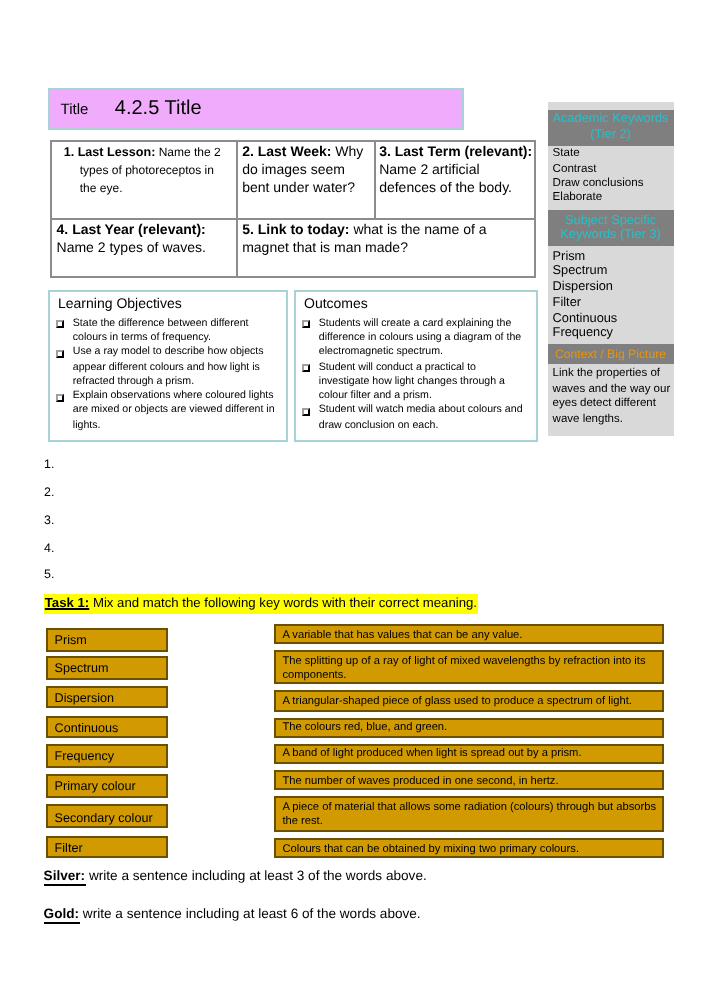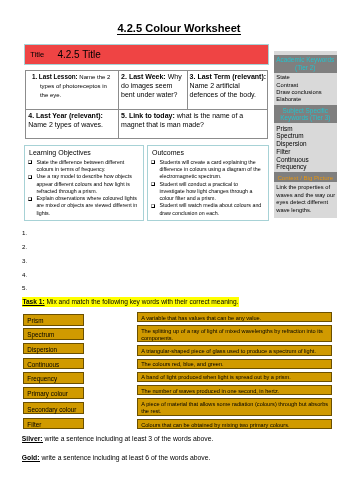--- a/index.html
+++ b/index.html
@@ -4,22 +4,22 @@
 <style>
   html,body{margin:0;padding:0;background:#ffffff;}
   body{width:353px;height:500px;font-family:"Liberation Sans",sans-serif;color:#000;overflow:hidden;}
   .page{position:relative;width:353px;height:500px;}
 
   .doc-title{position:absolute;left:21px;top:22.6px;width:316px;text-align:center;
              font-size:11.1px;font-weight:bold;line-height:1;}
   .doc-title span{border-bottom:1.1px solid #000;padding-bottom:0.3px;}
 
   
-  .title-box{position:absolute;left:24px;top:44px;width:245px;height:21px;
-             border:1px solid #a7d2d6;box-sizing:border-box;background:#ef4444;}
+  .title-box{position:absolute;left:24px;top:44px;width:208px;height:21px;
+             border:1px solid #a7d2d6;box-sizing:border-box;background:#f0abfc;}
   .title-label{position:absolute;left:5.3px;top:6.4px;font-size:7.5px;line-height:1;}
   .title-value{position:absolute;left:32.4px;top:4.6px;font-size:10px;line-height:1;}
 
   
   .hdr-table{position:absolute;left:24.9px;top:69.8px;width:242.5px;
              border-collapse:collapse;table-layout:fixed;}
   .hdr-table td{border:0.9px solid #8c8c8c;vertical-align:top;font-size:7px;
                 padding:1.6px 1.4px 8.3px 2.4px;line-height:9.05px;}
   .hdr-table td.c1{font-size:6px;padding-left:14px;text-indent:-8px;padding-right:1px;}
   .hdr-table td.c1 b{font-size:6.3px;}
@@ -70,21 +70,20 @@
   .mright .mcell span{font-size:5.6px;}
 
   .foot{position:absolute;left:21.8px;font-size:6.8px;line-height:1;}
   .foot b{border-bottom:0.8px solid #000;}
 </style>
 </head>
 <body>
 
 <div class="page">
 
-  <div class="doc-title"><span>4.2.5 Colour Worksheet</span></div>
 
   <div class="title-box">
     <div class="title-label">Title</div>
     <div class="title-value">4.2.5 Title</div>
   </div>
 
   <table class="hdr-table">
     <colgroup>
         <col class="c1">
         <col class="c2">

